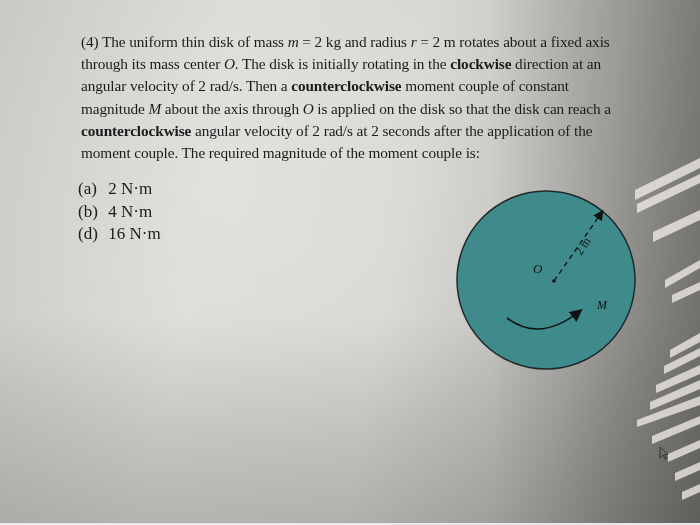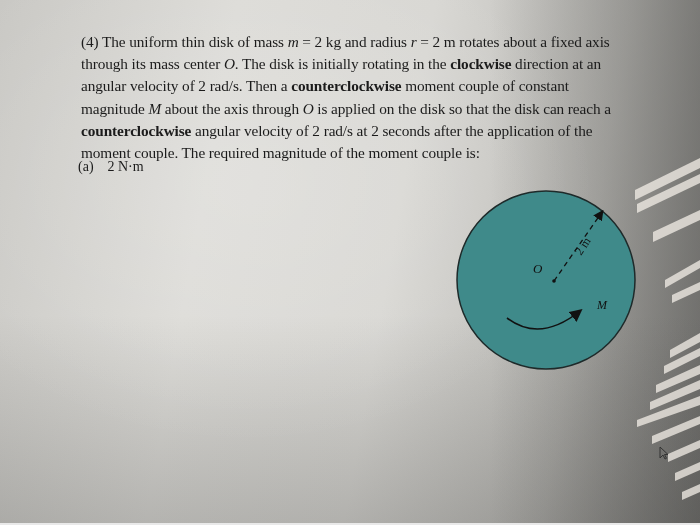--- a/index.html
+++ b/index.html
@@ -17,21 +17,21 @@
       linear-gradient(90deg, rgba(0,0,0,0) 70%, rgba(40,40,38,0.35) 100%);
   }
   .bottom-strip { position:absolute; left:0; right:0; bottom:0; height:2px; background:#e9e9e9; }
   .question {
     position:absolute; left:72px; top:22px; width:570px;
     font-size:15.3px; line-height:22.2px; letter-spacing:-0.1px;
   }
   .question p { margin:9px; }
   .math { font-style:italic; }
   b { font-weight:bold; }
-  .options { position:absolute; left:78px; top:156px; font-size:14px; line-height:22.5px; }
+  .options { position:absolute; left:78px; top:178px; font-size:17px; line-height:22.5px; }
   .options .opt { white-space:nowrap; }
   .options .opt span { display:inline-block; }
   .options .opt .lbl { width:26px; }
   .figure { position:absolute; left:450px; top:183px; width:200px; height:200px; }
   .shadows { position:absolute; left:620px; top:120px; width:80px; height:400px; pointer-events:none; }
   .cursor { position:absolute; left:659px; top:446px; }
 </style>
 </head>
 <body>
 
@@ -39,20 +39,22 @@
 
 <div class="question">
   <p>
     <span>(4)</span>
     <span>The uniform thin disk of mass </span><span class="math">m</span><span> = 2 kg  and radius </span><span class="math">r</span><span> = 2 m  rotates about a fixed axis through its mass center </span><span class="math">O</span><span>. The disk is initially rotating in the </span><b>clockwise</b><span> direction at an angular velocity of 2 rad/s. Then a </span><b>counterclockwise</b><span> moment couple of constant magnitude </span><span class="math">M</span><span>  about the axis through </span><span class="math">O</span><span>  is applied on the disk so that the disk can reach a </span><b>counterclockwise</b><span> angular velocity of 2 rad/s at 2 seconds after the application of the moment couple. The required magnitude of the moment couple is:</span>
   </p>
 </div>
 
 <div class="options">
   <div class="opt"><span class="lbl">(a)</span> <span>2 N·m</span></div>
+  <div class="opt"><span class="lbl">(b)</span> <span>4 N·m</span></div>
+  <div class="opt"><span class="lbl">(d)</span> <span>16 N·m</span></div>
 </div>
 
 <svg class="figure" viewBox="0 0 200 200">
   <defs>
     <marker id="ah" markerWidth="8" markerHeight="8" refX="6" refY="4" orient="auto">
       <path d="M0,0 L8,4 L0,8 z" fill="#111"></path>
     </marker>
   </defs>
   <circle cx="96" cy="97" r="89" fill="#3f8a8a" stroke="#1e2a2a" stroke-width="1.5"></circle>
   <line x1="104" y1="98" x2="152" y2="29" stroke="#111" stroke-width="1.3" stroke-dasharray="5,4" marker-end="url(#ah)"></line>

